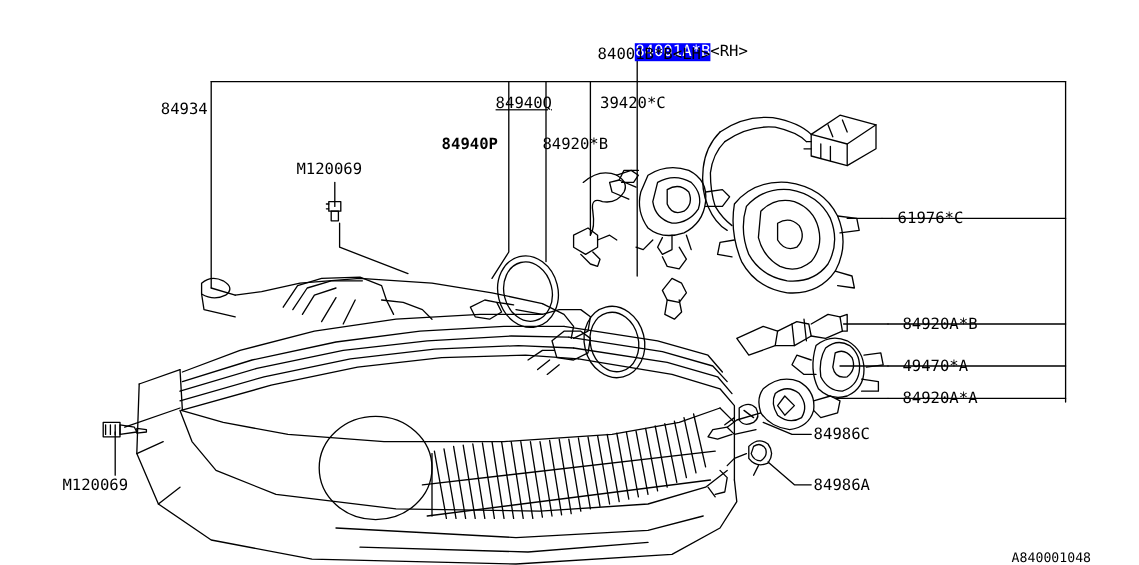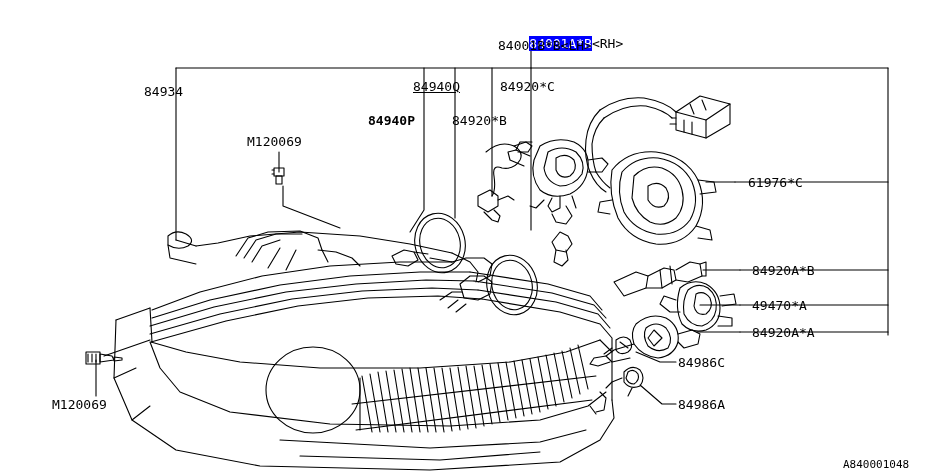--- a/index.html
+++ b/index.html
@@ -275,28 +275,28 @@
       </g>
 
     </g>
   </svg>
 
   <div class="lblrow" style="left:498px;top:20px;">
     <span class="lbl hl" style="position:static;display:inline-block;">84001A*B</span><span style="color:#000;">&lt;RH&gt;</span>
   </div>
   <div class="lbl" style="left:498px;top:38px;">84001B*B&lt;LH&gt;</div>
 
-  <div class="lbl" style="left:144px;top:84px;">84934</div>
+  <div class="lbl" style="left:134px;top:84px;">84934</div>
   <div class="lbl" style="left:247px;top:134px;">M120069</div>
   <div class="lbl" style="left:52px;top:397px;">M120069</div>
 
   <div class="lbl" style="left:368px;top:113px;font-weight:bold;">84940P</div>
   <div class="lbl" style="left:413px;top:79px;text-decoration:underline;">84940Q</div>
   <div class="lbl" style="left:452px;top:113px;">84920*B</div>
-  <div class="lbl" style="left:500px;top:79px;">84920*C</div>
+  <div class="lbl" style="left:500px;top:79px;">39420*C</div>
 
   <div class="lbl" style="left:748px;top:175px;">61976*C</div>
   <div class="lbl" style="left:752px;top:263px;">84920A*B</div>
   <div class="lbl" style="left:752px;top:298px;">49470*A</div>
   <div class="lbl" style="left:752px;top:325px;">84920A*A</div>
 
   <div class="lbl" style="left:678px;top:355px;text-align:right;">84986C</div>
   <div class="lbl" style="left:678px;top:397px;">84986A</div>
 
   <div class="wm" style="left:843px;top:458px;">A840001048</div>

